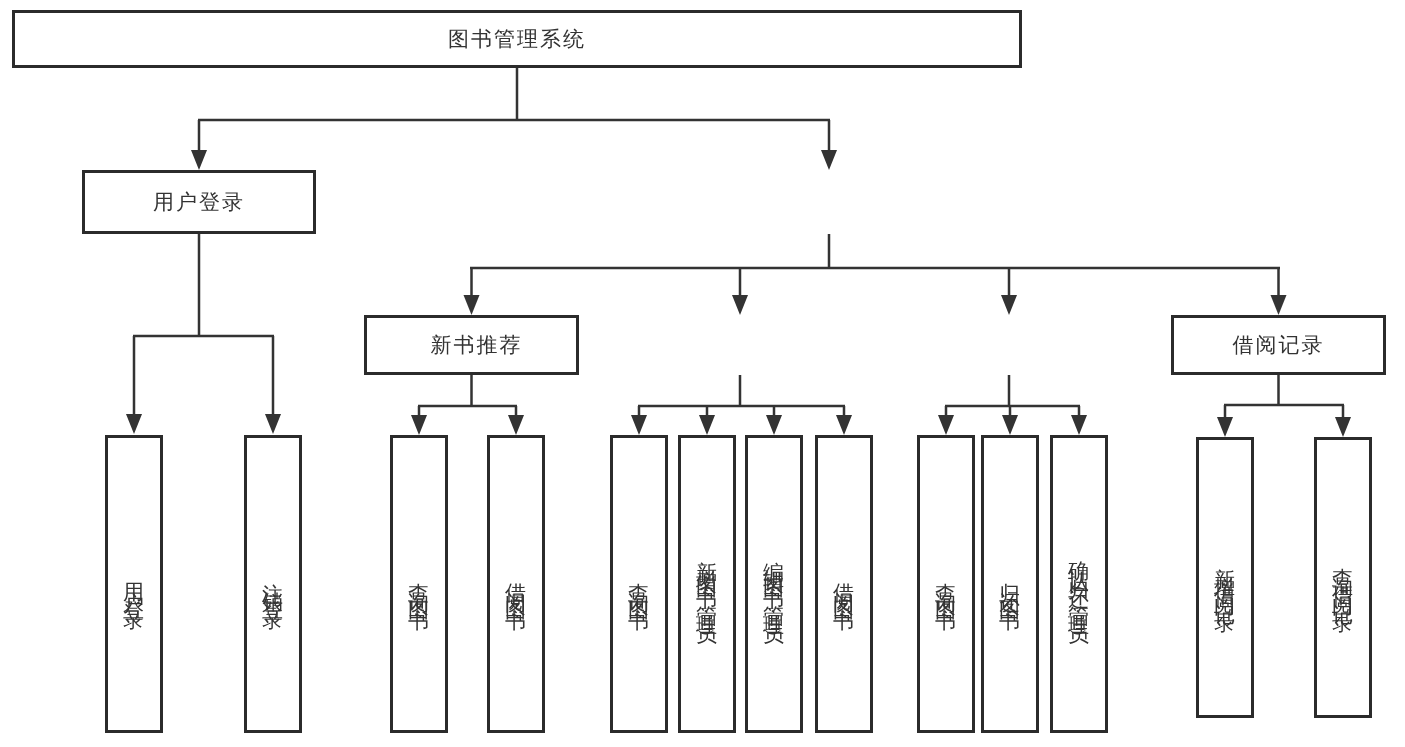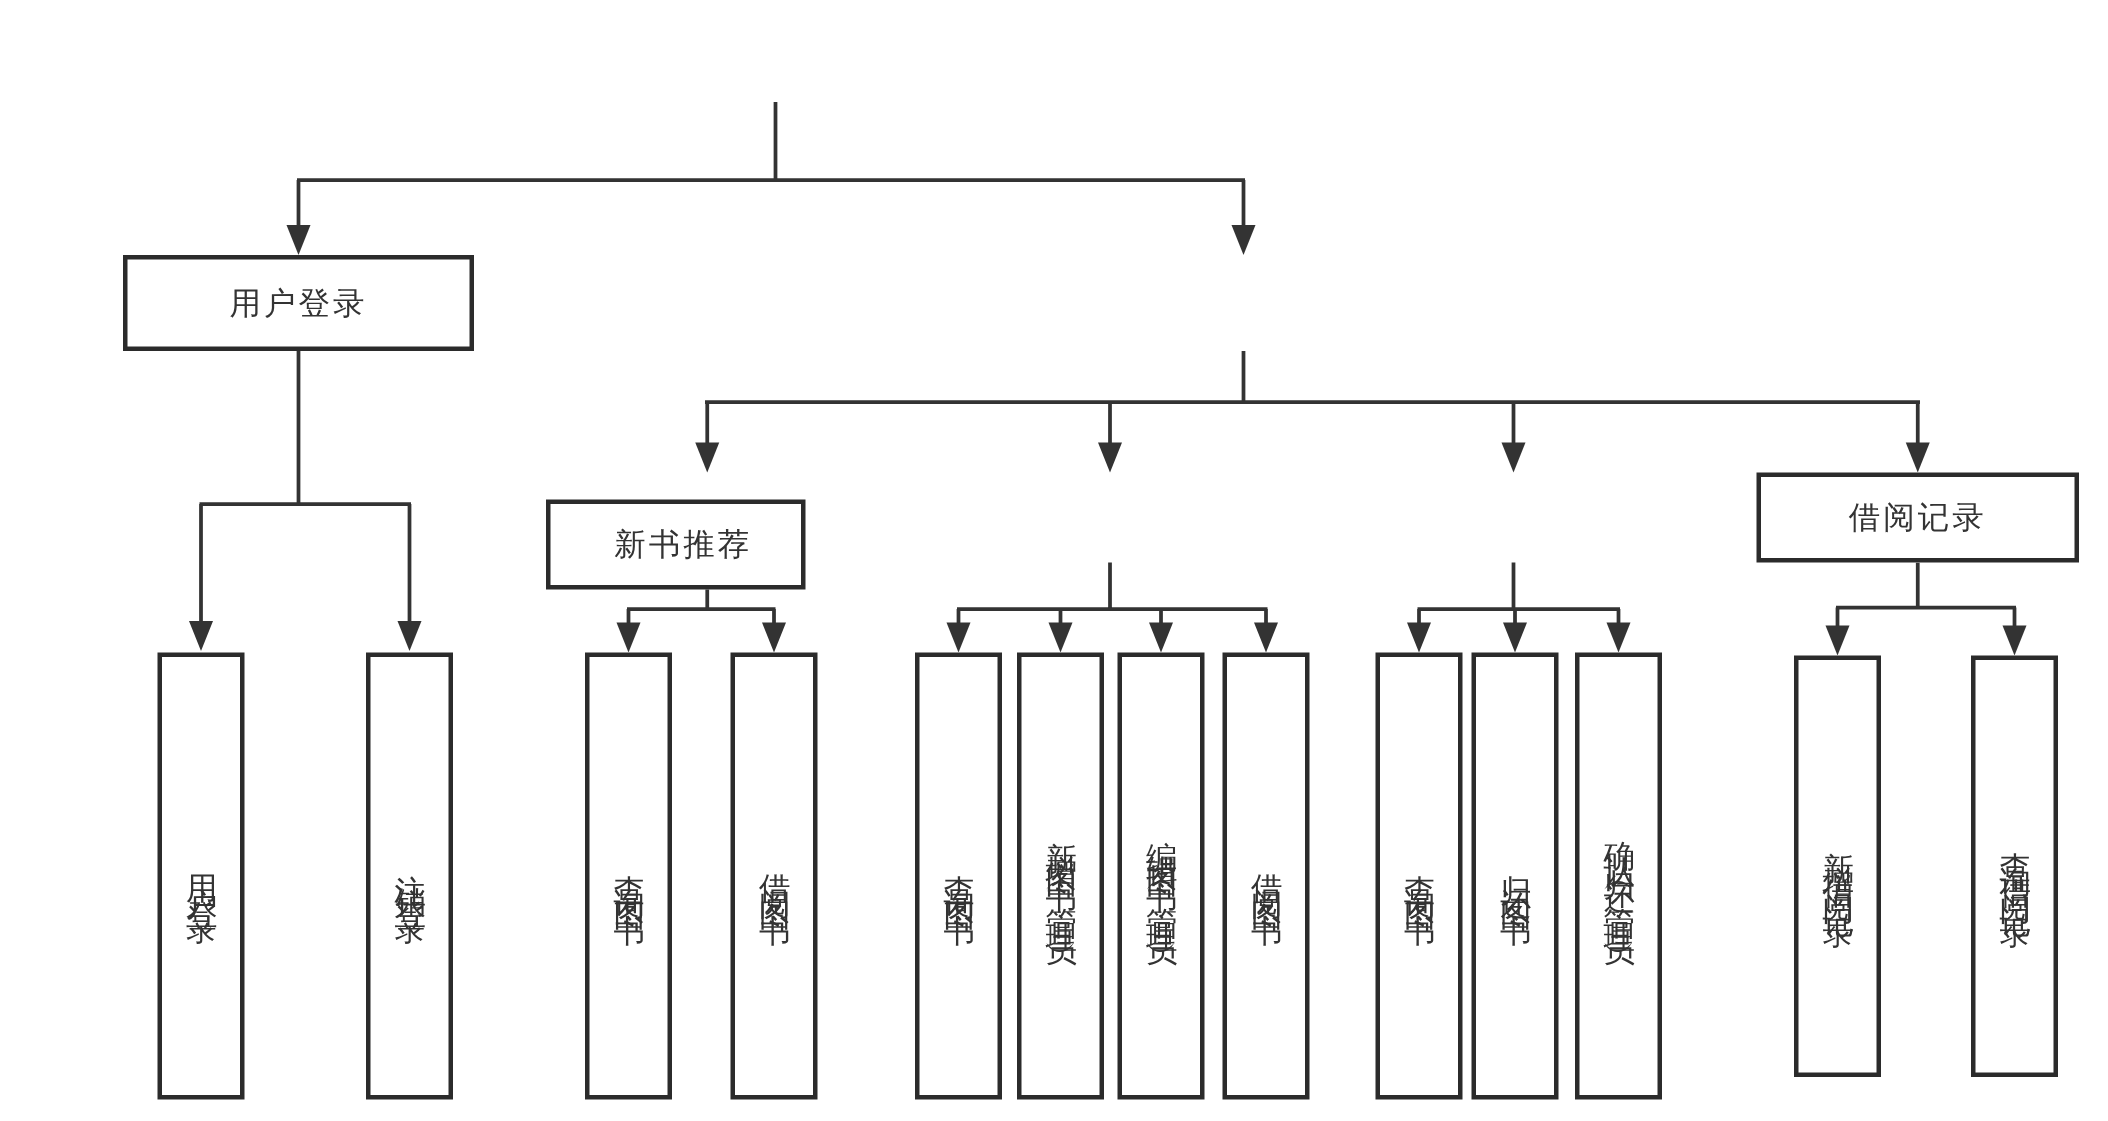--- a/index.html
+++ b/index.html
@@ -61,26 +61,29 @@
       <polygon points="766,415 782,415 774,435"></polygon>
       <polygon points="836,415 852,415 844,435"></polygon>
       <polygon points="938,415 954,415 946,435"></polygon>
       <polygon points="1002,415 1018,415 1010,435"></polygon>
       <polygon points="1071,415 1087,415 1079,435"></polygon>
       <polygon points="1217,417 1233,417 1225,437"></polygon>
       <polygon points="1335,417 1351,417 1343,437"></polygon>
     </g>
   </svg>
 
+  <div class="box" style="left:12px; top:10px; width:1010px; height:58px;">
+    <span class="hlabel">图书管理系统</span>
+  </div>
 
   <div class="box" style="left:82px; top:170px; width:234px; height:64px;">
     <span class="hlabel">用户登录</span>
   </div>
 
-  <div class="box" style="left:364px; top:333px; width:173px; height:60px;padding-left:10px;">
+  <div class="box" style="left:364px; top:315px; width:215px; height:60px;padding-left:10px;">
     <span class="hlabel">新书推荐</span>
   </div>
   <div class="box" style="left:1171px; top:315px; width:215px; height:60px;">
     <span class="hlabel">借阅记录</span>
   </div>
 
   <div class="box" style="left:105px; top:435px; width:58px; height:298px;">
     <span class="vtext">用户登录</span>
   </div>
   <div class="box" style="left:244px; top:435px; width:58px; height:298px;">

